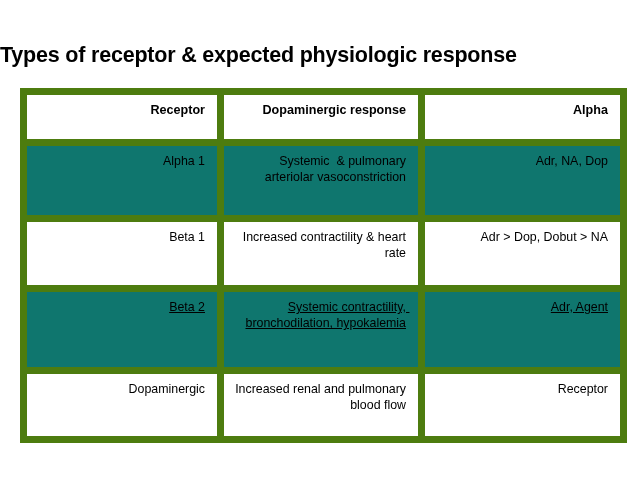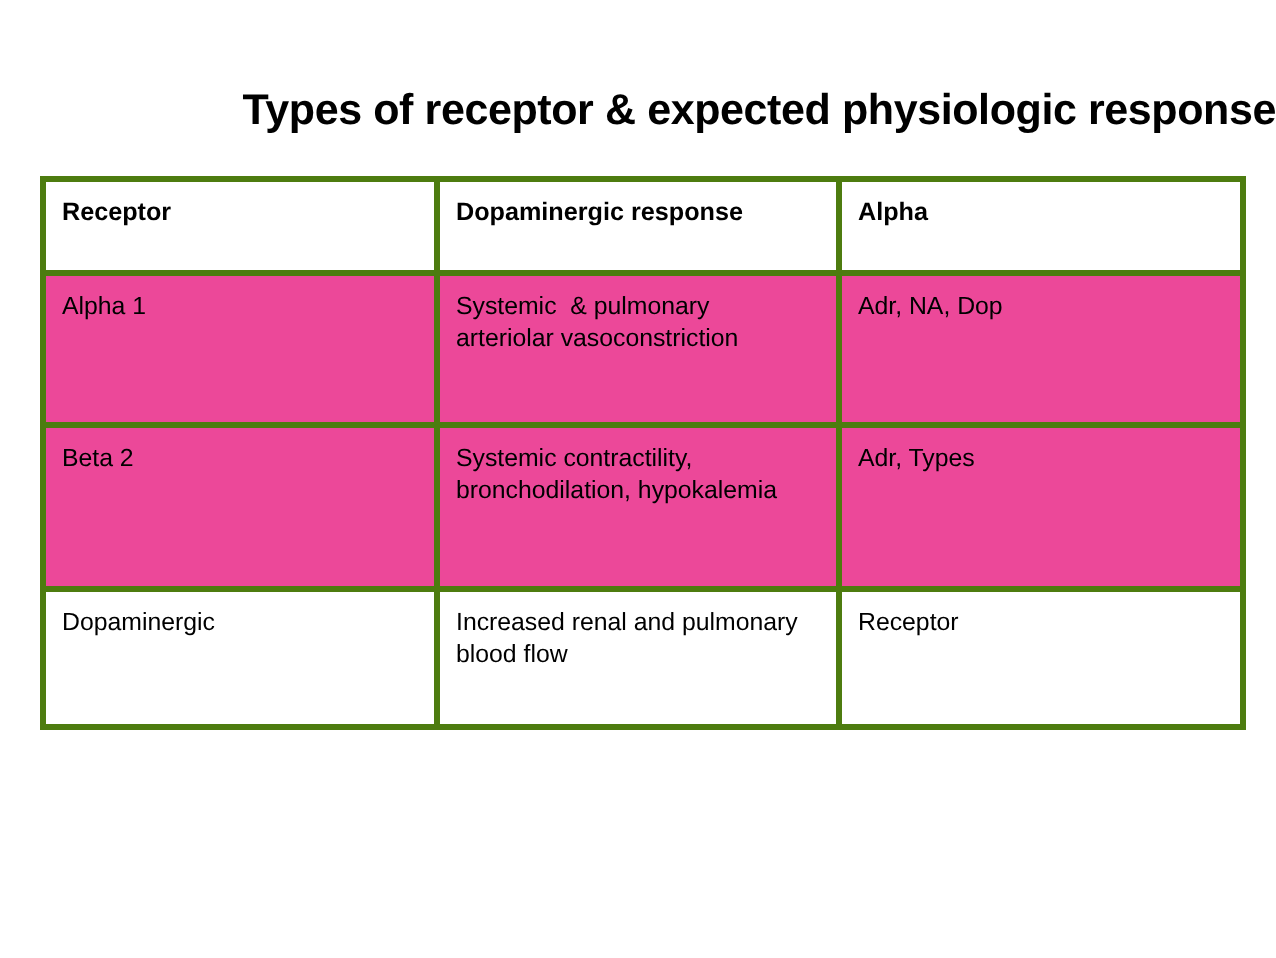--- a/index.html
+++ b/index.html
@@ -20,21 +20,21 @@
     width: 638px;
     height: 479px;
     background: #ffffff;
   }
 
   #slide-title {
     position: absolute;
     left: 0;
     top: 43px;
     width: 638px;
-    text-align: right;
+    text-align: left;
     font-size: 21.5px;
     font-weight: bold;
     letter-spacing: -0.2px;
     color: #000000;
     white-space: nowrap;
   }
 
   #receptor-table {
     position: absolute;
     left: 20px;
@@ -44,46 +44,46 @@
     table-layout: fixed;
     font-size: 12.4px;
   }
 
   #receptor-table col.col-receptor  { width: 197px; }
   #receptor-table col.col-response  { width: 201px; }
   #receptor-table col.col-agent     { width: 202px; }
 
   #receptor-table th,
   #receptor-table td {
-    border: 3px solid #4d7c0f;
+    border: 7px solid #4d7c0f;
     padding: 7px 12px 6px 8px;
     vertical-align: top;
-    text-align: left;
+    text-align: right;
     line-height: 1.32;
     word-wrap: break-word;
     white-space: pre-wrap;
   }
 
   #receptor-table thead th {
     background: #ffffff;
     font-weight: bold;
     height: 31px;
     font-size: 12.6px;
   }
 
   #receptor-table tbody tr.shaded td {
-    background: #ec4899;
+    background: #0f766e;
   }
   #receptor-table tbody tr.plain td {
     background: #ffffff;
   }
 
   .row-h-tall { height: 76px; }
   .row-h-mid  { height: 70px; }
-  .row-h-beta2{ height: 82px; }
+  .row-h-beta2{ height: 82px; text-decoration: underline; }
   .row-h-last { height: 69px; }
 </style>
 </head>
 <body>
 
 <div id="slide">
 
   <div id="slide-title">Types of receptor &amp; expected physiologic response</div>
 
   <table id="receptor-table">
@@ -98,24 +98,29 @@
         <th>Dopaminergic response</th>
         <th>Alpha</th>
       </tr>
     </thead>
     <tbody>
       <tr class="shaded row-h-tall">
         <td class="cell-receptor">Alpha 1</td>
         <td class="cell-response">Systemic  &amp; pulmonary arteriolar vasoconstriction</td>
         <td class="cell-agent">Adr, NA, Dop</td>
       </tr>
+      <tr class="plain row-h-mid">
+        <td class="cell-receptor">Beta 1</td>
+        <td class="cell-response">Increased contractility &amp; heart rate</td>
+        <td class="cell-agent">Adr &gt; Dop, Dobut &gt; NA</td>
+      </tr>
       <tr class="shaded row-h-beta2">
         <td class="cell-receptor">Beta 2</td>
         <td class="cell-response">Systemic contractility, bronchodilation, hypokalemia</td>
-        <td class="cell-agent">Adr, Types</td>
+        <td class="cell-agent">Adr, Agent</td>
       </tr>
       <tr class="plain row-h-last">
         <td class="cell-receptor">Dopaminergic</td>
         <td class="cell-response">Increased renal and pulmonary blood flow</td>
         <td class="cell-agent">Receptor</td>
       </tr>
     </tbody>
   </table>
 
 </div>

